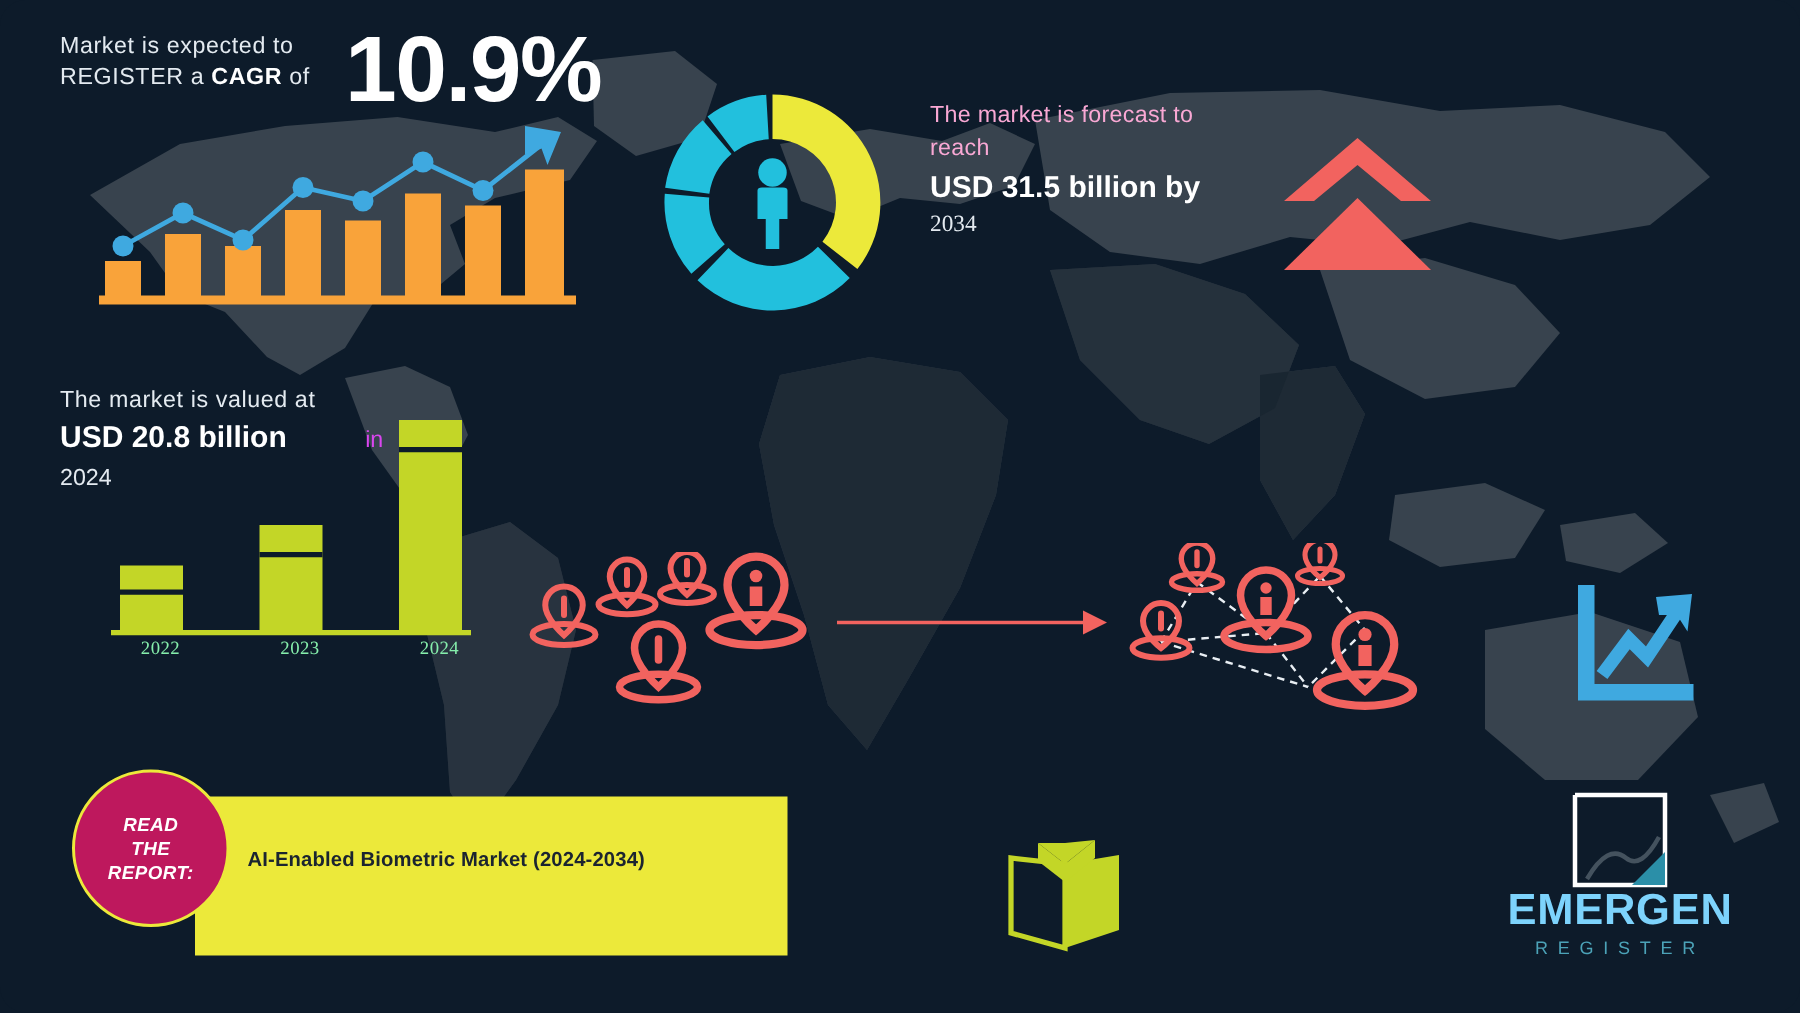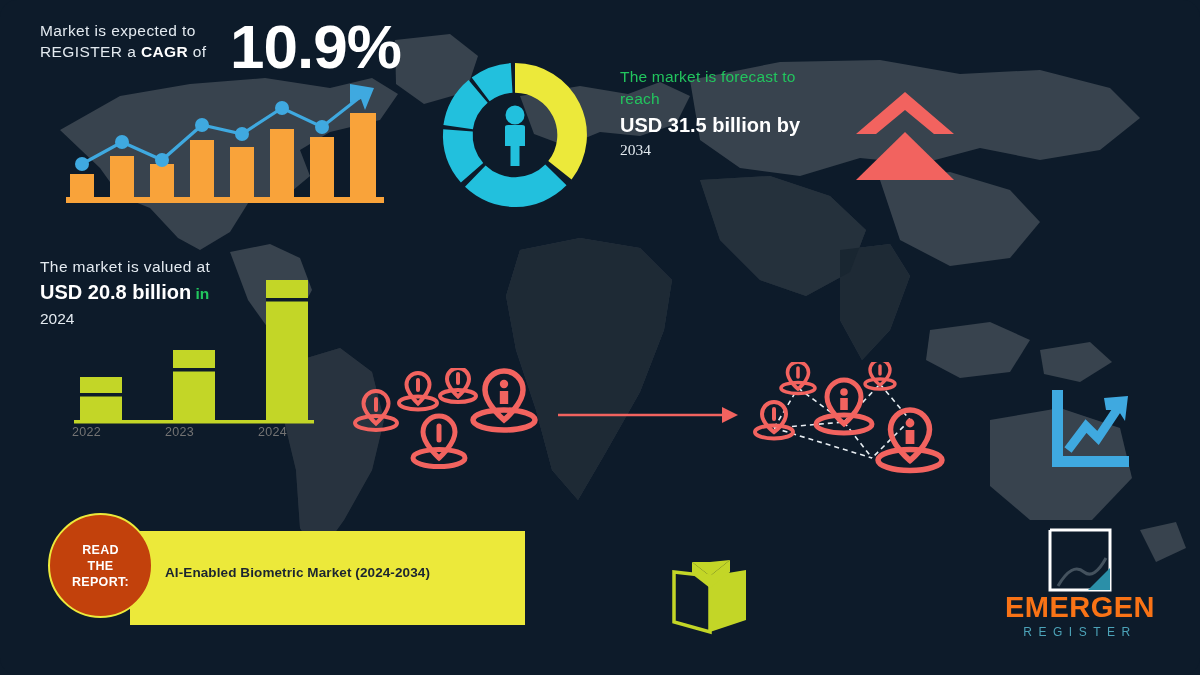--- a/index.html
+++ b/index.html
@@ -30,89 +30,89 @@
   }
 
   
   #orange-chart { position:absolute; left:62px; top:78px; width:330px; height:135px; }
 
   
   #donut { position:absolute; left:432px; top:52px; width:166px; height:166px; }
 
   
   #forecast-block { position:absolute; left:620px; top:66px; width:260px; }
-  #forecast-lead { font-size:15.5px; line-height:22px; color:#22c55e; letter-spacing:.2px; }
+  #forecast-lead { font-size:15.5px; line-height:22px; color:#f9a8d4; letter-spacing:.2px; }
   #forecast-value { font-size:20px; font-weight:700; color:#ffffff; line-height:27px; margin-top:2px; }
   #forecast-value .suffix { font-size:20px; font-weight:700; }
   #forecast-year { font-size:15.5px; color:#e3eaf0; line-height:21px;font-family:Liberation Serif, serif; }
 
   
   #red-arrows { position:absolute; left:850px; top:88px; width:110px; height:96px; }
 
   
   #fragmented {
     position:absolute; left:500px; top:220px; width:640px;
     font-size:15px; line-height:24px; color:#e8eef3; letter-spacing:.1px;
   }
   #fragmented .hl { color:#ece93a; font-weight:700; letter-spacing:.3px; }
 
   
   #value-block { position:absolute; left:40px; top:256px; width:300px; }
   #value-lead { font-size:15.5px; line-height:22px; color:#e3eaf0; letter-spacing:.4px; }
   #value-value { font-size:20px; font-weight:700; color:#ffffff; line-height:28px; }
-  #value-value .suffix { font-size:15.5px; font-weight:700; color:#22c55e; }
+  #value-value .suffix { font-size:15.5px; font-weight:400; color:#d946ef;padding-left:48px; }
   #value-year { font-size:15.5px; color:#e3eaf0; line-height:21px; }
 
   
   #green-chart { position:absolute; left:72px; top:272px; width:245px; height:175px; }
   .gc-label {
-    position:absolute; font-size:12.5px; color:#737373; font-weight:400;
-    text-align:left; letter-spacing:.3px;
+    position:absolute; font-size:12.5px; color:#86efac; font-weight:400;
+    text-align:center; letter-spacing:.3px;font-family:Liberation Serif, serif;
   }
 
   
   #pins-left { position:absolute; left:352px; top:368px; width:190px; height:104px; }
   #pins-right { position:absolute; left:752px; top:362px; width:200px; height:116px; }
   #mid-arrow { position:absolute; left:558px; top:400px; width:180px; height:30px; }
 
   
   #trend-icon { position:absolute; left:1046px; top:388px; width:86px; height:82px; }
 
   
   #cta-bar {
-    position:absolute; left:130px; top:531px; width:395px; height:94px;
+    position:absolute; left:130px; top:531px; width:395px; height:106px;
     background:#ece93a;
   }
   #cta-bar-text {
     position:absolute; left:35px; top:0; height:82px; display:flex; align-items:center;
     font-size:13.5px; font-weight:700; color:#1b2430; letter-spacing:.1px;
   }
   #cta-circle {
     position:absolute; left:48px; top:513px; width:105px; height:105px;
-    border-radius:50%; background:#c2410c; border:2.5px solid #ece93a;
-    display:flex; align-items:center; justify-content:center;
+    border-radius:50%; background:#be185d; border:2.5px solid #ece93a;
+    display:flex; align-items:center; justify-content:center;font-style:italic;
   }
   #cta-circle-text {
     font-size:12.5px; font-weight:700; color:#ffffff; text-align:center;
     line-height:16px; letter-spacing:.3px;
   }
 
   
   #reports-block { position:absolute; left:588px; top:512px; width:270px; }
   #reports-line1 { font-size:18px; color:#eef3f7; line-height:26px; letter-spacing:.2px; }
   #reports-line1 .bold { font-weight:700; color:#ffffff; }
   #reports-line2 { font-size:18px; color:#eef3f7; line-height:26px; letter-spacing:.2px; }
   #book-icon { position:absolute; left:668px; top:558px; width:84px; height:78px; }
 
   
   #logo { position:absolute; left:985px; top:528px; width:190px; height:122px; }
   #logo-mark { position:absolute; left:63px; top:0; width:64px; height:64px; }
   #logo-name {
     position:absolute; left:0; top:62px; width:190px; text-align:center;
-    font-size:29px; font-weight:700; color:#f97316; letter-spacing:.5px; line-height:34px;
+    font-size:29px; font-weight:700; color:#7dd3fc; letter-spacing:.5px; line-height:34px;
   }
   #logo-sub {
     position:absolute; left:0; top:96px; width:190px; text-align:center;
     font-size:12px; font-weight:400; color:#4ca3b8; letter-spacing:6.5px; line-height:16px;
   }
 </style>
 </head>
 <body>
 
 <div id="stage">

